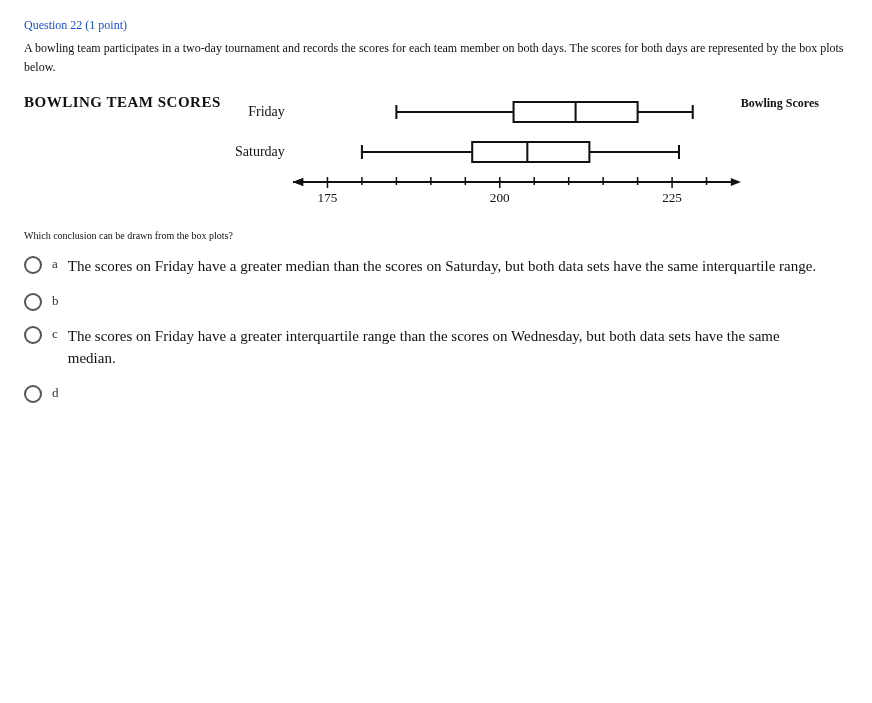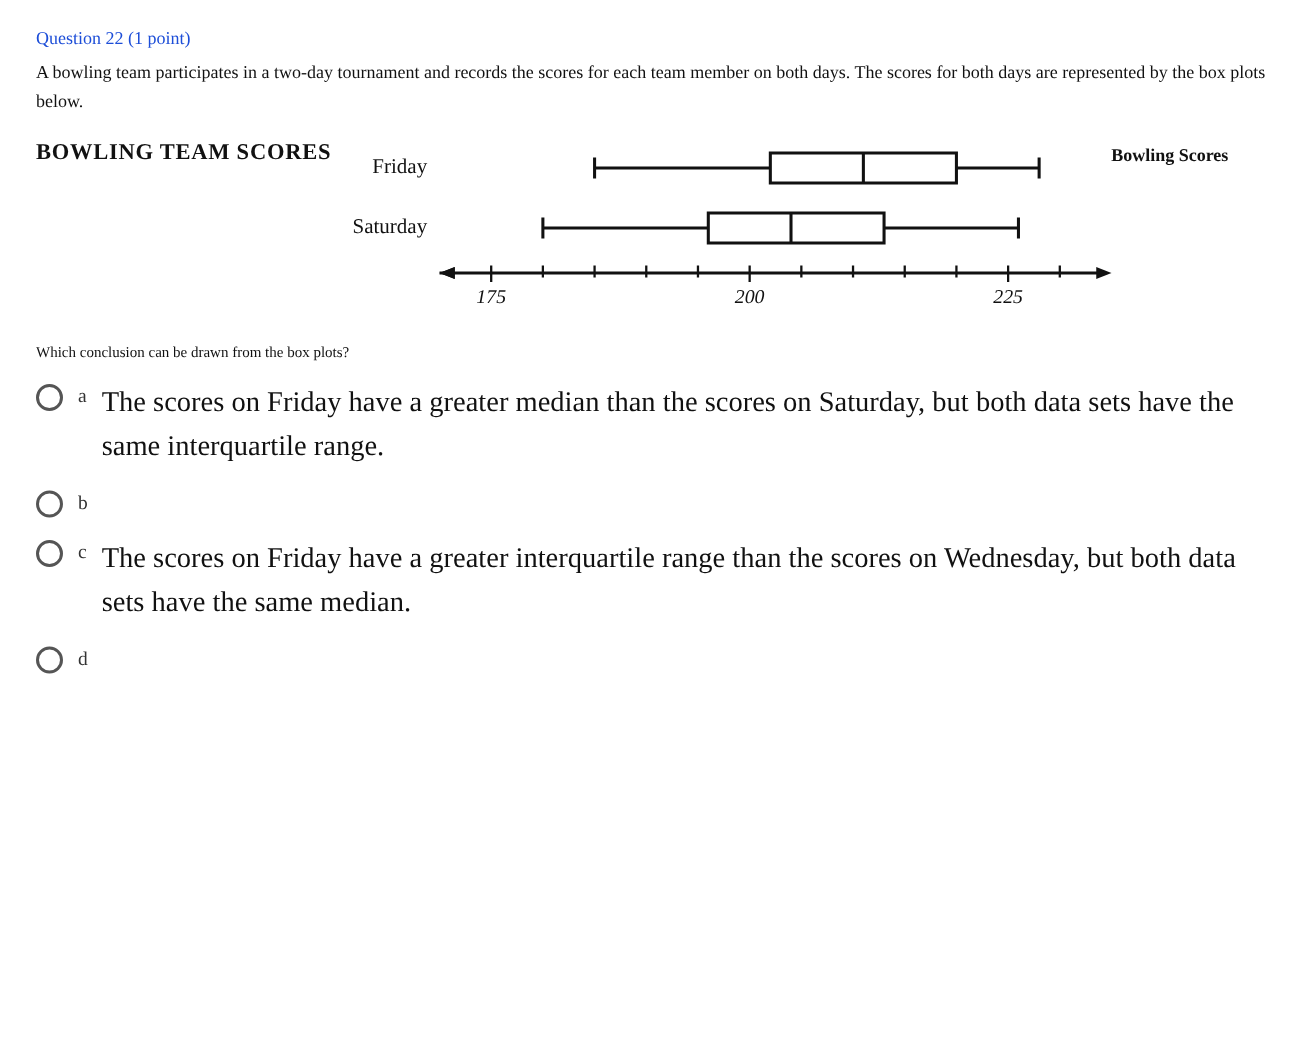--- a/index.html
+++ b/index.html
@@ -73,21 +73,20 @@
       height: 44px;
       margin-top: 2px;
     }
     .axis-spacer {
       width: 72px;
       flex-shrink: 0;
     }
     .axis-svg-wrap {
       flex: 1;
       position: relative;
-      font-style: italic;
     }
     .axis-svg-wrap svg {
       width: 100%;
       height: 44px;
       overflow: visible;
     }
     .chart-x-label {
       font-size: 12px;
       font-weight: bold;
       text-align: center;
@@ -117,21 +116,21 @@
       margin-top: 1px;
       background: #fff;
     }
     .option-letter {
       font-size: 13px;
       flex-shrink: 0;
       margin-top: 1px;
       color: #333;
     }
     .option-text {
-      font-size: 19px;
+      font-size: 15px;
       line-height: 1.5;
       max-width: 760px;
     }
   </style>
 </head>
 <body>
 
 <div class="question-header">Question 22 (1 point)</div>
 
 <div class="question-text">A bowling team participates in a two-day tournament and records the scores for each team member on both days. The scores for both days are represented by the box plots below.</div>

